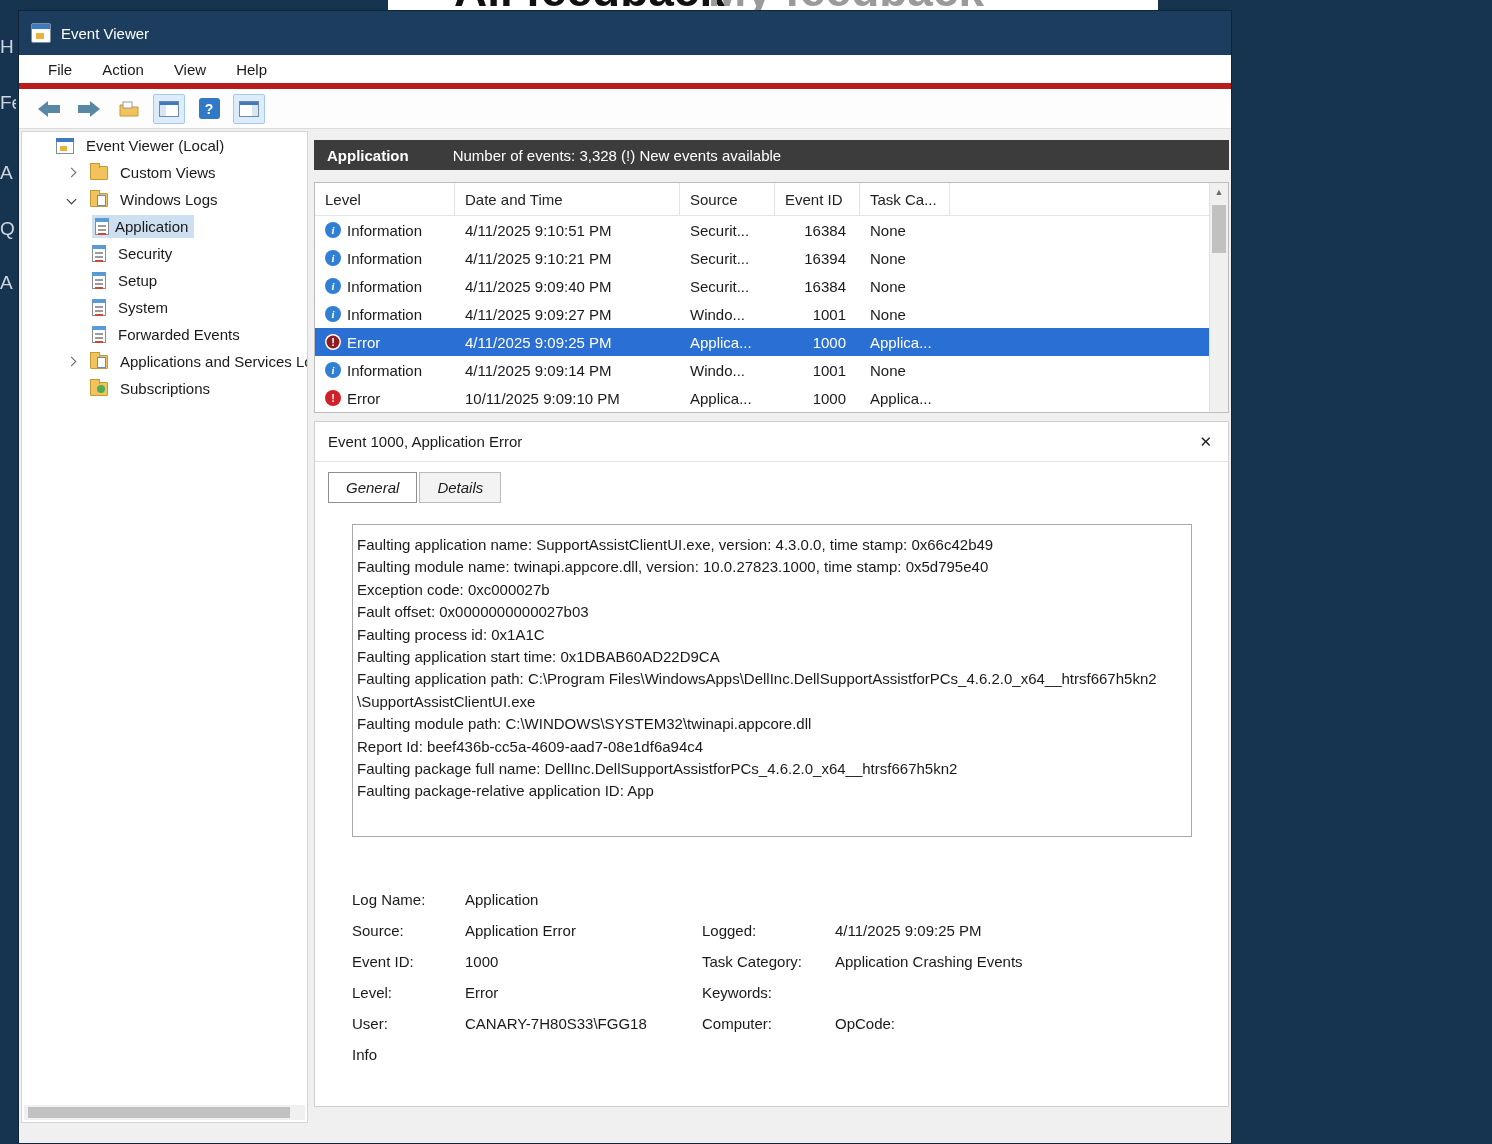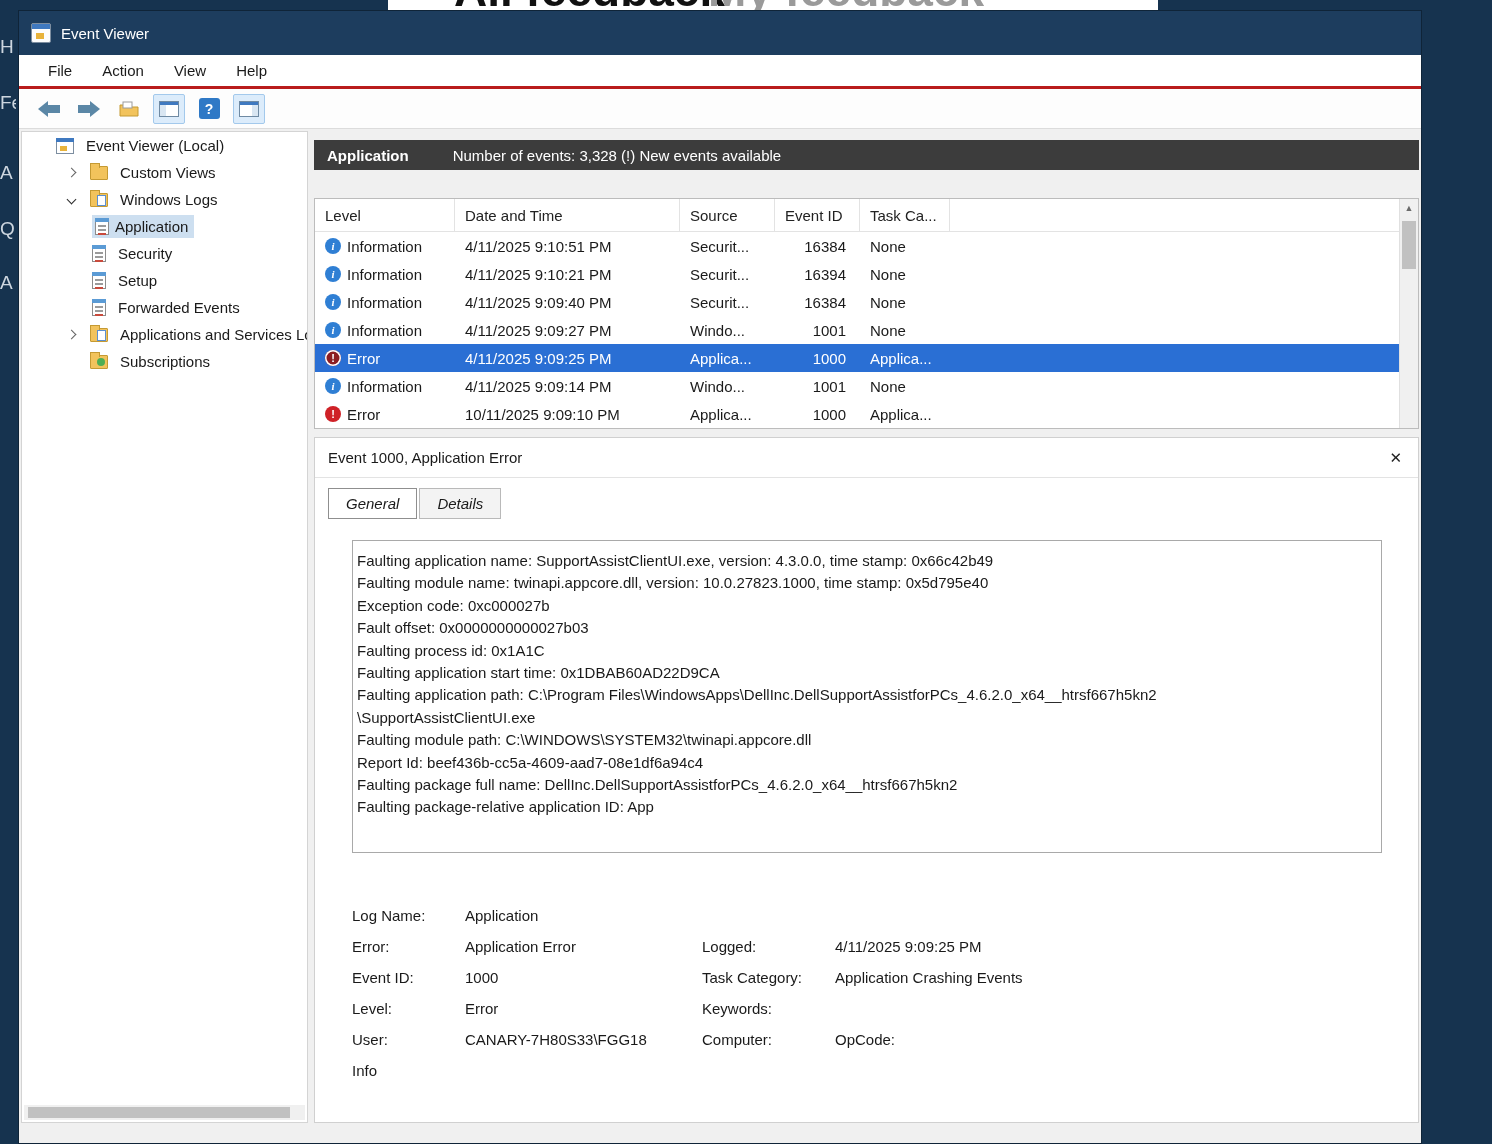--- a/index.html
+++ b/index.html
@@ -7,28 +7,28 @@
   body { font-family:"Liberation Sans","DejaVu Sans",sans-serif; font-size:15px; color:#1a1a1a; background:#16334f; position:relative; }
 
   
   .bg-strip { position:absolute; left:388px; top:0; width:770px; height:11px; background:#ffffff; overflow:hidden; }
   .bg-strip .bigtab { position:absolute; top:-37px; font-size:46px; font-weight:700; letter-spacing:0; }
   .bg-tab-all { left:66px; color:#111; }
   .bg-tab-my { left:320px; color:#9a9a9a; }
   .edge-frag { position:absolute; left:0px; width:16px; overflow:hidden; color:#cdd6df; font-size:19px; }
 
   
-  .window { position:absolute; left:18px; top:10px; width:1404px; height:1134px; background:#fef9c3; border:1px solid #0f2438; display:flex; flex-direction:column; }
+  .window { position:absolute; left:18px; top:10px; width:1214px; height:1134px; background:#fef9c3; border:1px solid #0f2438; display:flex; flex-direction:column; }
   .titlebar { height:44px; background:#1d3d5e; color:#ffffff; display:flex; align-items:center; padding:0 12px; gap:10px; flex:0 0 auto; }
   .titlebar .title { font-size:15px; }
   .logo-ic { width:20px; height:20px; position:relative; background:#fdfdfd; border:1px solid #7d8ea0; border-radius:2px; }
   .logo-ic:before { content:""; position:absolute; left:0; top:0; right:0; height:5px; background:#3f79c0; }
   .logo-ic:after { content:""; position:absolute; left:4px; top:9px; width:8px; height:6px; background:#e8b33c; }
 
-  .menubar { height:34px; background:#ffffff; display:flex; align-items:center; padding-left:16px; gap:4px; border-bottom:3px solid #b91c1c; flex:0 0 auto; }
+  .menubar { height:34px; background:#ffffff; display:flex; align-items:center; padding-left:16px; gap:4px; border-bottom:6px solid #b91c1c; flex:0 0 auto; }
   .menu-item { padding:5px 13px; cursor:default; }
 
   .toolbar { height:40px; background:#fdfdfd; border-bottom:1px solid #dcdcdc; display:flex; align-items:center; padding-left:14px; gap:8px; flex:0 0 auto; }
   .tbtn { width:32px; height:30px; display:flex; align-items:center; justify-content:center; border:1px solid transparent; border-radius:2px; }
   .tbtn.toggled { background:#dcecfb; border-color:#a3c9ec; }
   .help-glyph { width:21px; height:21px; background:#2f79c6; color:#fff; border-radius:3px; font-weight:700; font-size:14px; display:flex; align-items:center; justify-content:center; }
 
   .body { flex:1 1 auto; position:relative; background:#f0f0f0; }
 
   
@@ -56,21 +56,21 @@
   .ic-log:after { content:""; position:absolute; left:2px; top:6px; width:8px; height:1.5px; background:#9b9b9b; box-shadow:0 4px 0 #9b9b9b, 0 8px 0 #c94a3c; }
   .ic-root { width:18px; height:16px; background:#fff; border:1px solid #7d8ea0; }
   .ic-root:before { content:""; position:absolute; left:-1px; top:-1px; right:-1px; height:4px; background:#3f79c0; }
   .ic-root:after { content:""; position:absolute; left:3px; top:7px; width:7px; height:5px; background:#e8b33c; }
 
   
   .main-panel { position:absolute; left:295px; right:2px; top:2px; bottom:0; }
   .summary-bar { margin-top:9px; height:30px; background:#3c3c3c; color:#fff; display:flex; align-items:center; padding:0 13px; gap:44px; }
   .summary-bar .logname { font-weight:700; }
 
-  .events-table { margin-top:28px; height:231px; background:#fff; border:1px solid #bcbcbc; position:relative; overflow:hidden; }
+  .events-table { margin-top:12px; height:231px; background:#fff; border:1px solid #bcbcbc; position:relative; overflow:hidden; }
   .thead { height:33px; display:flex; align-items:center; border-bottom:1px solid #e3e3e3; color:#222; }
   .th { padding-left:10px; height:100%; display:flex; align-items:center; border-right:1px solid #e3e3e3; }
   .c-level { width:140px; flex:0 0 auto; }
   .c-date  { width:225px; flex:0 0 auto; }
   .c-source{ width:95px;  flex:0 0 auto; }
   .c-eid   { width:85px;  flex:0 0 auto; }
   .c-task  { width:90px;  flex:0 0 auto; }
   .row { height:28px; display:flex; align-items:center; }
   .row .cell { padding-left:10px; display:flex; align-items:center; gap:6px; overflow:hidden; white-space:nowrap; }
   .row .cell.c-eid { justify-content:flex-end; padding-right:14px; padding-left:0; }
@@ -193,20 +193,25 @@
         <span>Security</span>
       </div>
       <div class="titem">
         <span class="indent2"></span>
         <span class="ic ic-log"></span>
         <span>Setup</span>
       </div>
       <div class="titem">
         <span class="indent2"></span>
         <span class="ic ic-log"></span>
+        <span>System</span>
+      </div>
+      <div class="titem">
+        <span class="indent2"></span>
+        <span class="ic ic-log"></span>
         <span>Forwarded Events</span>
       </div>
       <div class="titem">
         <span class="indent1"></span>
         <span class="chevbox">
             <span class="chev right"></span>
           </span>
         <span class="ic ic-folder blue"></span>
         <span>Applications and Services Log</span>
       </div>
@@ -335,21 +340,21 @@
 Report Id: beef436b-cc5a-4609-aad7-08e1df6a94c4
 Faulting package full name: DellInc.DellSupportAssistforPCs_4.6.2.0_x64__htrsf667h5kn2
 Faulting package-relative application ID: App</div>
 
         <div class="fields">
           <span>Log Name:</span>
           <span>Application</span>
           <span></span>
           <span></span>
 
-          <span>Error:</span>
+          <span>Source:</span>
           <span>Application Error</span>
           <span>Logged:</span>
           <span>4/11/2025 9:09:25 PM</span>
 
           <span>Event ID:</span>
           <span>1000</span>
           <span>Task Category:</span>
           <span>Application Crashing Events</span>
 
           <span>Level:</span>

